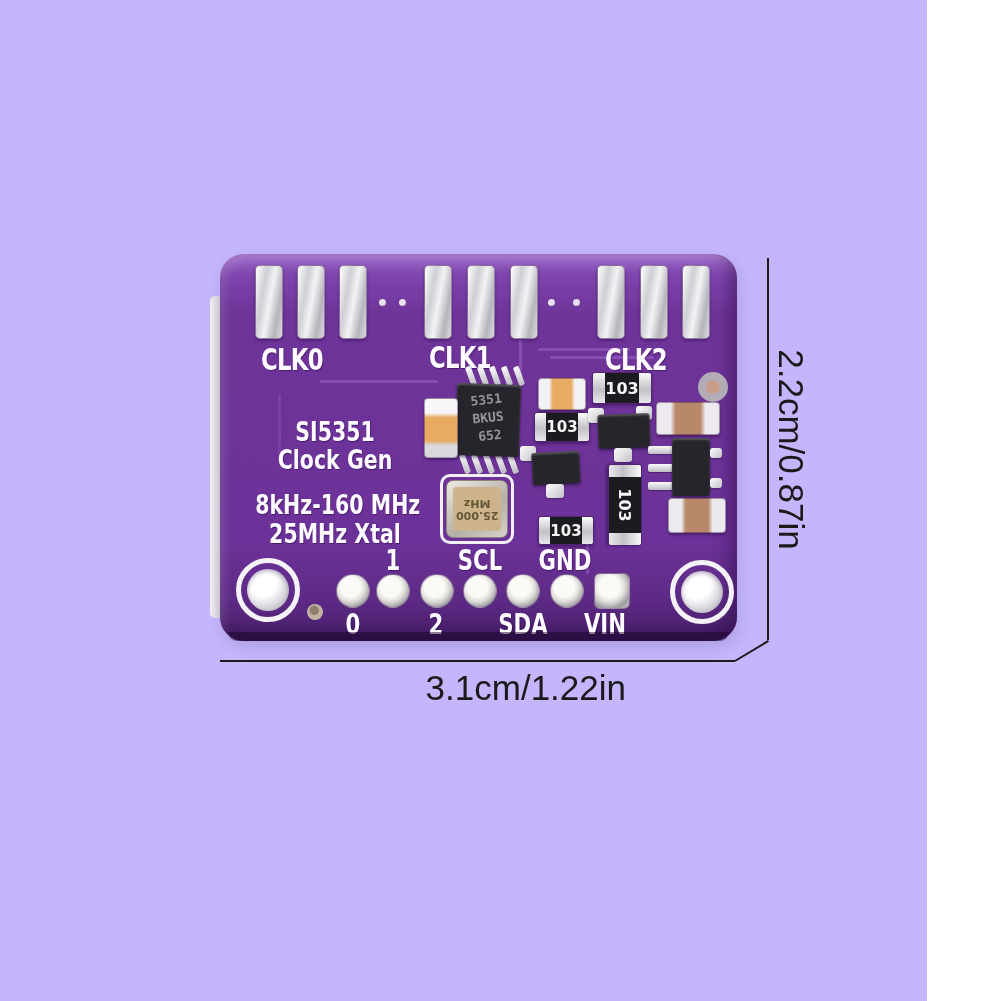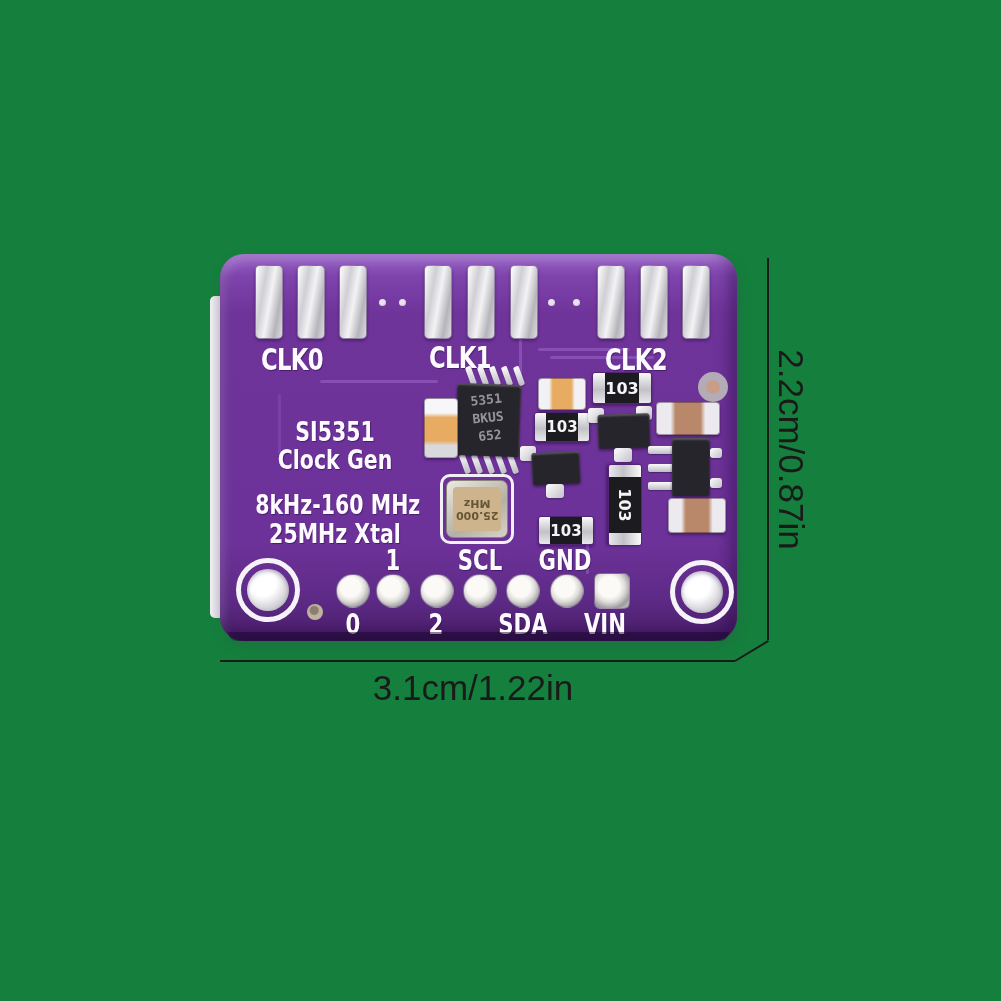--- a/index.html
+++ b/index.html
@@ -1,16 +1,16 @@
 <!DOCTYPE html>
 <html><head>
 <meta charset="utf-8">
 <style>
   html,body{margin:0;padding:0;background:#fff;}
-  #stage{position:relative;width:1001px;height:1001px;background:#15803d;overflow:hidden;
+  #stage{position:relative;width:927px;height:1001px;background:#c4b5fd;overflow:hidden;
          font-family:"Liberation Sans",sans-serif;}
   .abs{position:absolute;}
   
   .board{position:absolute;left:220px;top:254px;width:517px;height:387px;border-radius:24px;
     background:linear-gradient(180deg,#9b66c9 0px,#7e44ad 22px,#6f3499 60px,#6d3299 290px,#5d2a86 345px,#4a1f6b 100%);
     box-shadow:inset -6px -9px 16px rgba(35,8,60,.5), inset 4px 6px 10px rgba(255,255,255,.18),
                2px 6px 14px rgba(60,40,80,.15);}
   .board-edge{position:absolute;left:210px;top:296px;width:14px;height:322px;border-radius:5px;
     background:linear-gradient(90deg,#f2f0f4,#d9d4de 60%,#bdb4c6);}
   .bottom-band{position:absolute;left:8px;right:8px;bottom:0;height:9px;border-radius:0 0 18px 18px;
@@ -214,16 +214,16 @@
 
     <div class="bottom-band"></div>
   </div>
 
   <div class="dim" style="left:767px;top:258px;width:2px;height:382px;"></div>
 
   <div class="dim" style="left:735px;top:660px;width:39px;height:2px;transform:rotate(-31deg);transform-origin:0 50%;"></div>
 
   <div class="dim" style="left:220px;top:660px;width:515px;height:2px;"></div>
 
-  <div class="dimtxt" style="left:313px;top:668px;width:320px;text-align:center;">3.1cm/1.22in</div>
+  <div class="dimtxt" style="left:306px;top:668px;width:320px;text-align:right;">3.1cm/1.22in</div>
   <div class="dimtxt" style="left:811px;top:342px;width:215px;text-align:center;transform:rotate(90deg);transform-origin:0 0;">2.2cm/0.87in</div>
 
 </div>
 
 </body></html>

